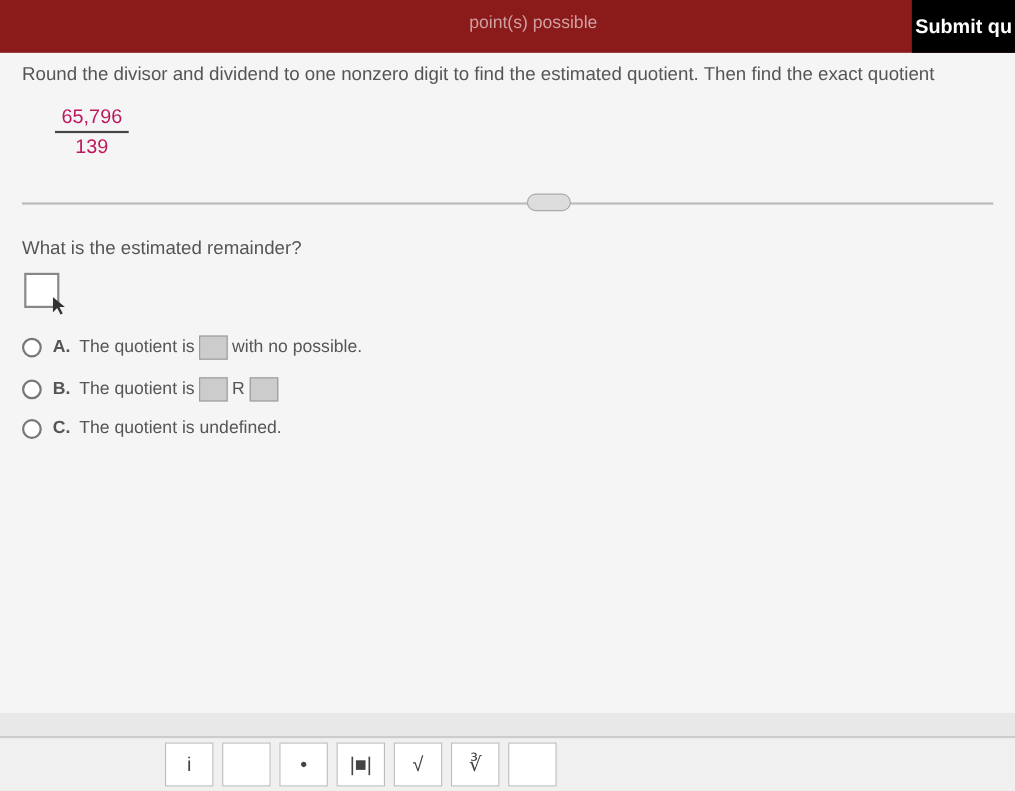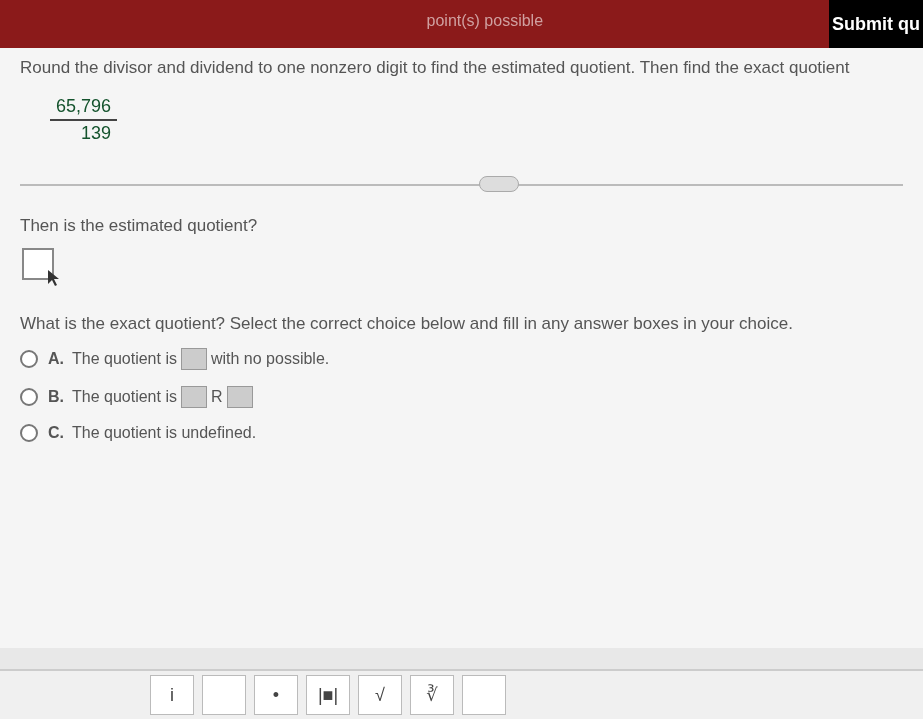--- a/index.html
+++ b/index.html
@@ -48,24 +48,24 @@
       min-height: 600px;
     }
     .instruction {
       color: #555;
       font-size: 17px;
       margin-bottom: 16px;
       line-height: 1.4;
     }
     .fraction {
       display: inline-block;
-      text-align: right;
+      text-align: center;
       margin-left: 30px;
       margin-bottom: 20px;
-      color: #14532d;
+      color: #be185d;
       font-size: 18px;
     }
     .numerator {
       display: block;
       padding: 0 6px 2px 6px;
       border-bottom: 2px solid #444;
     }
     .denominator {
       display: block;
       padding: 2px 6px 0 6px;
@@ -184,29 +184,28 @@
   <div class="fraction">
     <span class="numerator">65,796</span>
     <span class="denominator">139</span>
   </div>
 
   <div class="divider-container">
     <hr class="divider-line">
     <div class="slider-handle"></div>
   </div>
 
-  <div class="question">Then is the estimated quotient?</div>
+  <div class="question">What is the estimated remainder?</div>
   <div style="position:relative;">
     <div class="answer-box"></div>
     <svg class="cursor-arrow" width="14" height="18" viewBox="0 0 14 18" style="position:absolute; left:28px; top:22px;">
       <path d="M0 0 L0 14 L4 10 L7 16 L9 15 L6 9 L11 9 Z" fill="#333"></path>
     </svg>
   </div>
 
-  <div class="question">What is the exact quotient? Select the correct choice below and fill in any answer boxes in your choice.</div>
 
   <div class="choices">
     <div class="choice-row">
       <div class="radio"></div>
       <span class="choice-letter">A.</span>
       <span>The quotient is</span>
       <span class="inline-box"></span>
       <span>with no possible.</span>
     </div>
 

